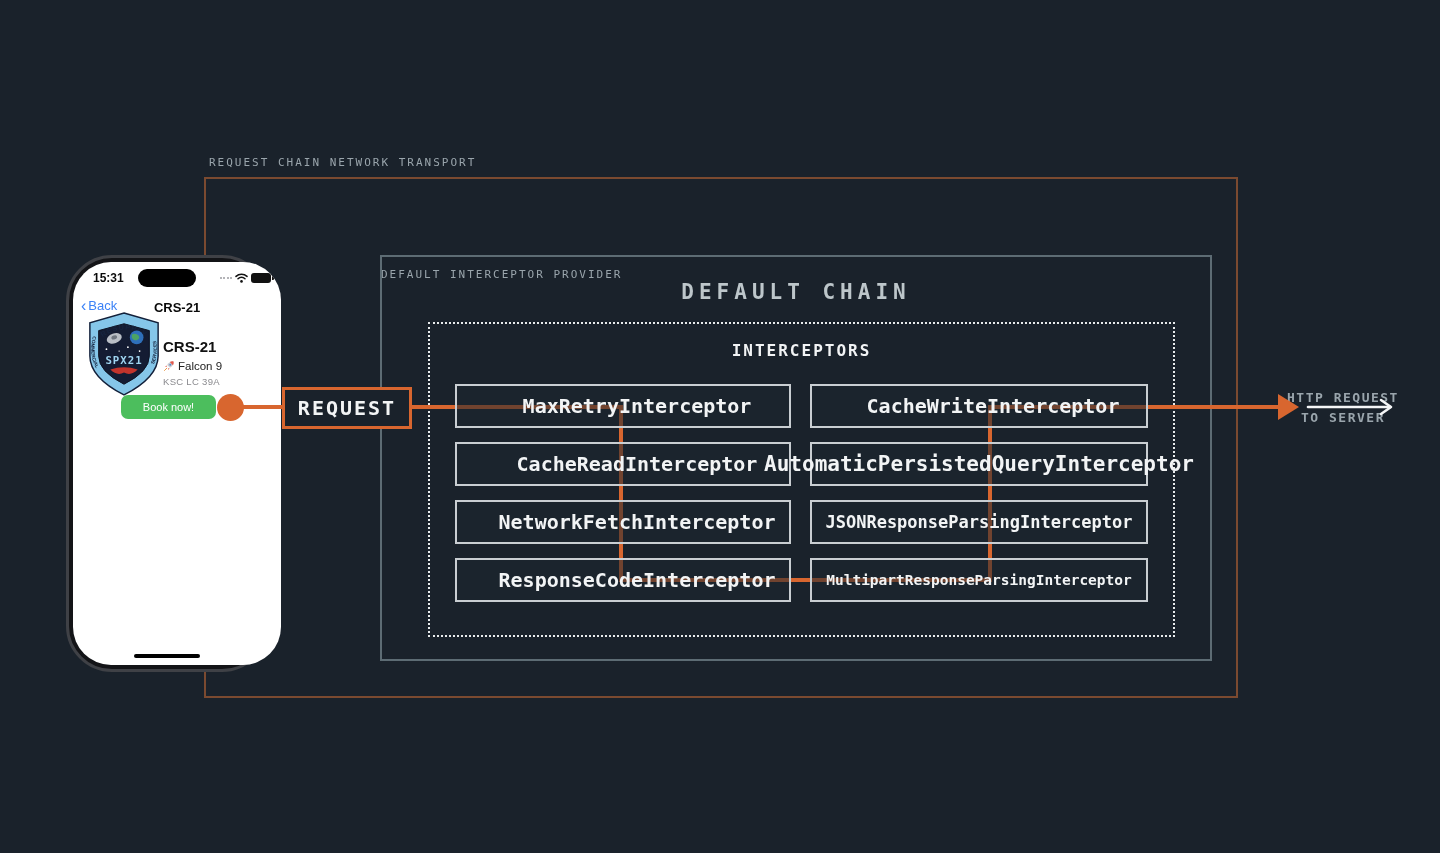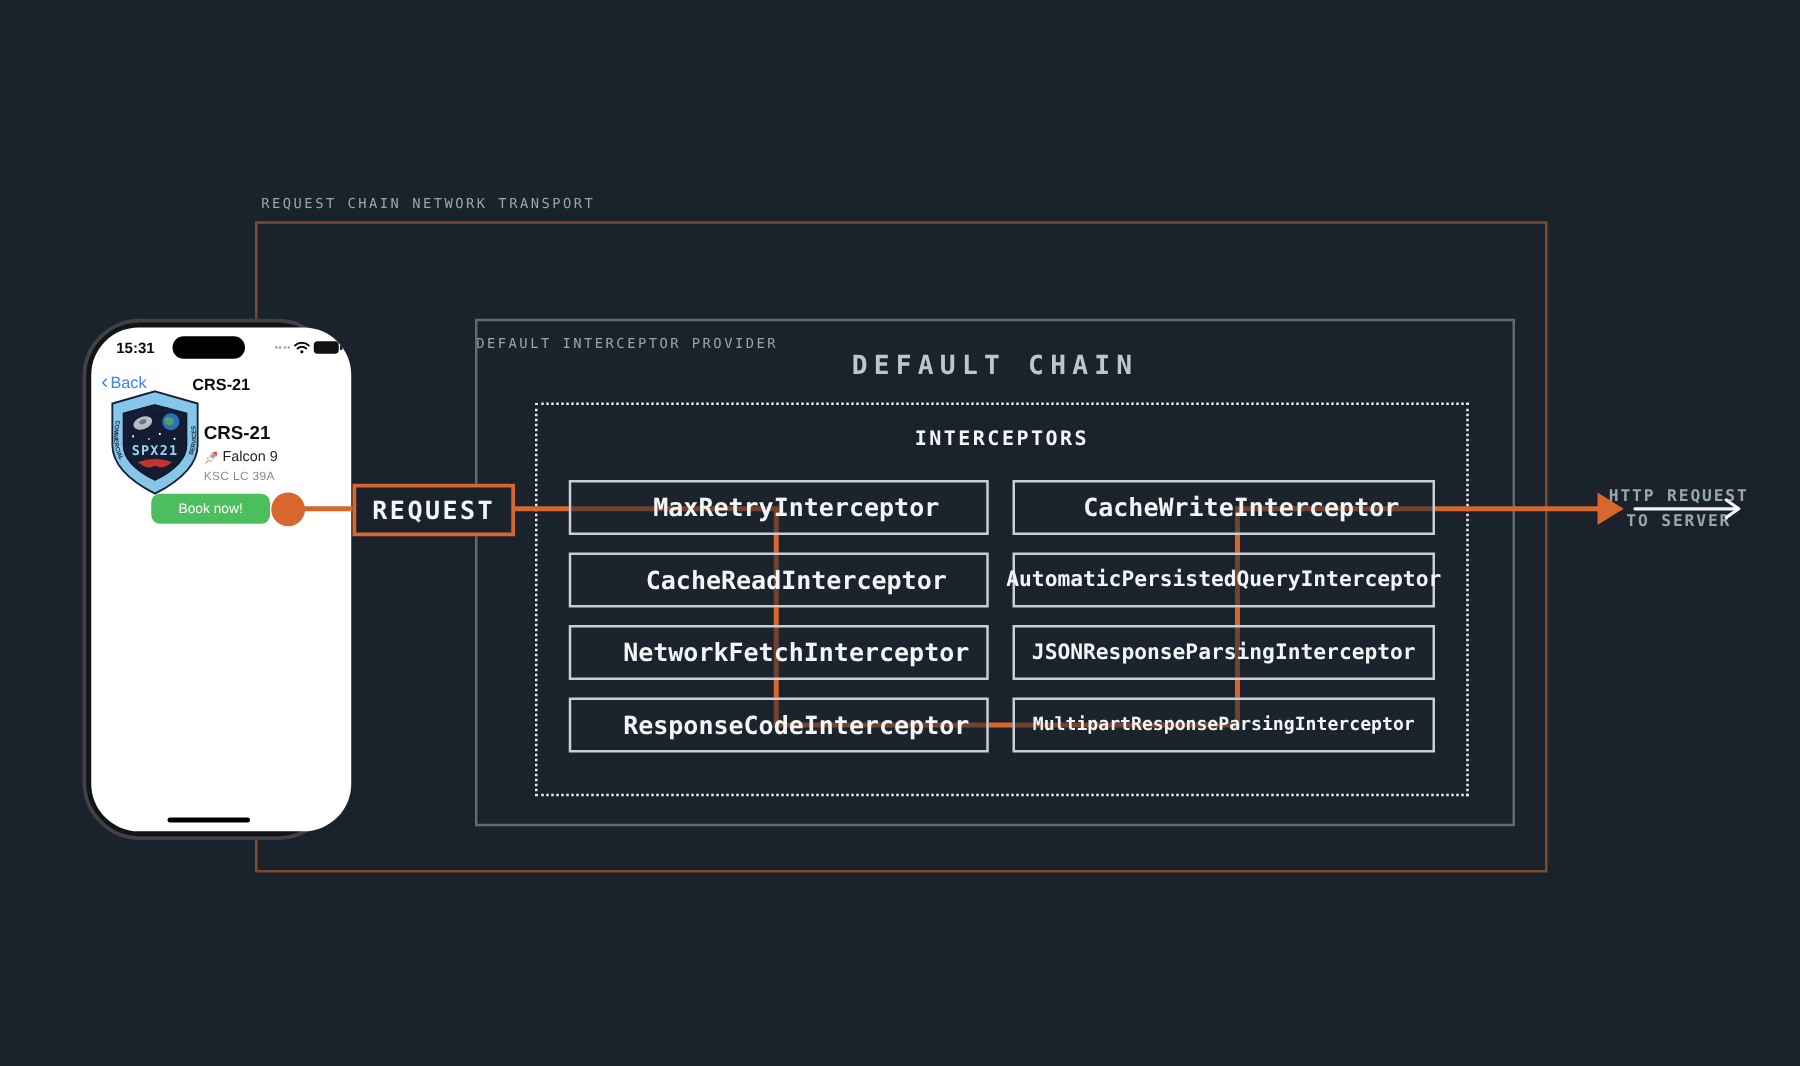--- a/index.html
+++ b/index.html
@@ -43,21 +43,21 @@
   
   .icol{position:absolute;z-index:4;}
   .ibox{position:absolute;width:336px;height:44px;border:2px solid var(--box_border);
     background:rgba(29,39,48,0.55);display:flex;align-items:center;justify-content:center;
     color:var(--white);font-weight:bold;white-space:nowrap;}
   .col-left .ibox{left:455px;}
   .col-right .ibox{left:810px;width:338px;}
   .row0{top:384px;}.row1{top:442px;}.row2{top:500px;}.row3{top:558px;}
   .fs-lg{font-size:20px;padding-left:28px;}
   .fs-md{font-size:17px;}
-  .fs-sm{font-size:17px;}
+  .fs-sm{font-size:21px;}
   .fs-xs{font-size:14.5px;}
 
   
   .http-label{position:absolute;z-index:2;left:1282px;top:348px;width:122px;text-align:center;
     font-size:13px;font-weight:bold;letter-spacing:1.5px;line-height:20px;color:var(--label);margin-top:40px;}
   .white-arrow{position:absolute;z-index:2;left:1306px;top:398px;}
 
   
   .phone{position:absolute;z-index:2;left:66px;top:255px;width:202px;height:417px;
     background:#131417;border:3px solid #3f4146;border-radius:46px;}

